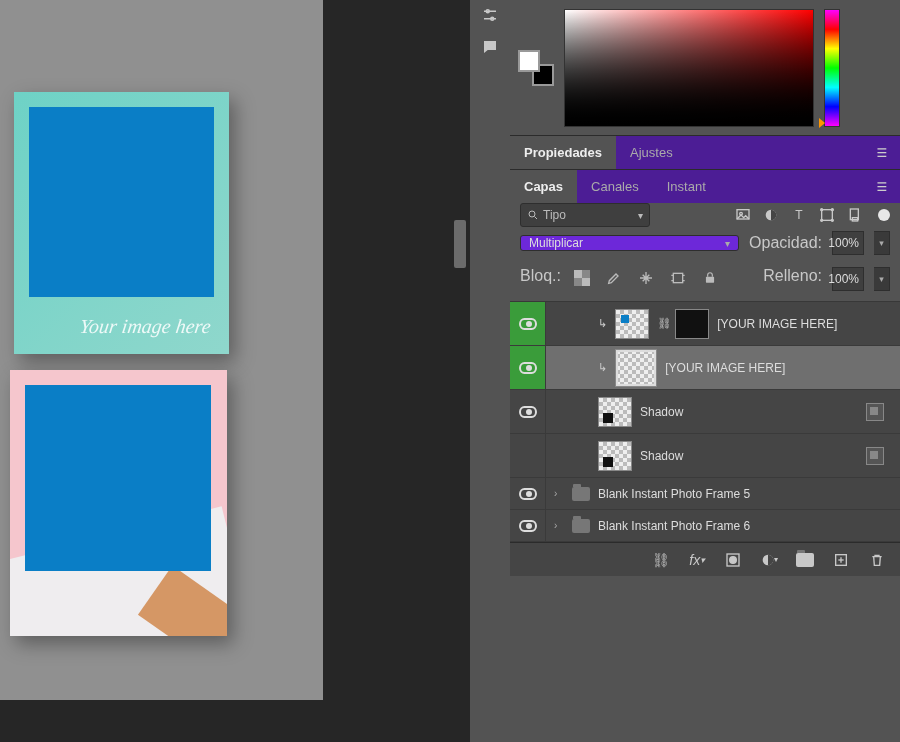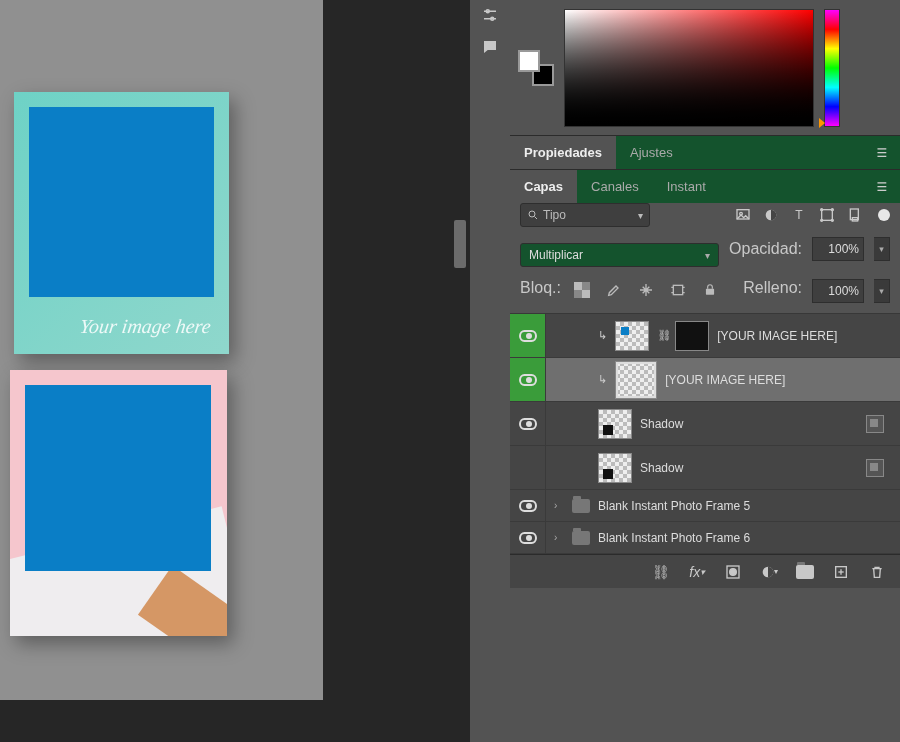--- a/index.html
+++ b/index.html
@@ -27,36 +27,36 @@
 
 .color-panel { height: 135px; background: #535353; display: flex; align-items: center; padding: 6px 8px; gap: 10px; }
 .fg-bg { width: 36px; height: 36px; position: relative; }
 .fg-bg .bg-sw { position: absolute; right: 0; bottom: 0; width: 22px; height: 22px; background: #000; border: 2px solid #999; }
 .fg-bg .fg-sw { position: absolute; left: 0; top: 0; width: 22px; height: 22px; background: #fff; border: 2px solid #999; }
 .gradient-box { width: 250px; height: 118px; background: linear-gradient(to right, #fff, #ff0000), linear-gradient(to bottom, transparent, #000); background-blend-mode: multiply; border: 1px solid #333; position: relative; }
 .gradient-box::after { content:''; position:absolute; inset:0; background: linear-gradient(to bottom, transparent, #000); }
 .hue-strip { width: 16px; height: 118px; background: linear-gradient(to bottom, #ff00ff, #ff0000, #ffff00, #00ff00, #00ffff, #0000ff, #ff00ff); border: 1px solid #333; position: relative; }
 .hue-arrow { position: absolute; bottom: -2px; left: -6px; width: 0; height: 0; border-left: 6px solid #ff9500; border-top: 5px solid transparent; border-bottom: 5px solid transparent; }
 
-.tab-row { display: flex; align-items: center; background: #14532d; border-top: 1px solid #2b2b2b; height: 34px; padding-right: 8px; }
+.tab-row { display: flex; align-items: center; background: #4c1d95; border-top: 1px solid #2b2b2b; height: 34px; padding-right: 8px; }
 .tab { padding: 0 14px; height: 34px; display: flex; align-items: center; color: #aaa; cursor: pointer; font-size: 13px; }
 .tab.active { background: #535353; color: #eee; font-weight: 600; }
 .tab-spacer { flex: 1; }
 .panel-menu { width: 20px; text-align: center; color: #ccc; }
 
 .search-row { display: flex; align-items: center; gap: 10px; padding: 0 10px; background: #535353; }
 .search-box { flex: 0 0 130px; height: 24px; background: #3f3f3f; border: 1px solid #2e2e2e; border-radius: 3px; display: flex; align-items: center; padding: 0 6px; color: #bbb; font-size: 12px; gap: 4px; }
 .search-box .chev { margin-left: auto; font-size: 10px; }
 .icon-sm { width: 18px; height: 18px; display: inline-flex; align-items: center; justify-content: center; color: #c8c8c8; }
 .mask-dot { width: 12px; height: 12px; border-radius: 50%; background: #e8e8e8; margin-left: 4px; }
 
 .blend-row { display: flex; align-items: center; gap: 10px; padding: 4px 10px 8px; background: #535353; }
-.dropdown { flex: 1; height: 24px; background: #14532d; border: 1px solid #2e2e2e; border-radius: 3px; display: flex; align-items: center; padding: 0 8px; color: #ddd; font-size: 12px; margin-top: 12px; }
+.dropdown { flex: 1; height: 16px; background: #6d28d9; border: 1px solid #2e2e2e; border-radius: 3px; display: flex; align-items: center; padding: 0 8px; color: #ddd; font-size: 12px; }
 .dropdown .chev { margin-left: auto; font-size: 10px; color: #aaa; }
-.num-field { width: 52px; height: 24px; background: #3f3f3f; border: 1px solid #2e2e2e; display: flex; align-items: center; justify-content: flex-end; padding: 0 4px; color: #ddd; font-size: 12px; }
+.num-field { width: 32px; height: 24px; background: #3f3f3f; border: 1px solid #2e2e2e; display: flex; align-items: center; justify-content: flex-end; padding: 0 4px; color: #ddd; font-size: 12px; }
 .num-chev { width: 16px; height: 24px; background: #3a3a3a; border: 1px solid #2e2e2e; border-left: none; display: flex; align-items: center; justify-content: center; font-size: 9px; color: #aaa; }
 .label { color: #c8c8c8; font-size: 16px; }
 
 .lock-row { display: flex; align-items: flex-start; gap: 10px; padding: 4px 10px 10px; background: #535353; border-bottom: 1px solid #383838; }
 .lock-btn { width: 22px; height: 22px; display: flex; align-items: center; justify-content: center; color: #bbb; }
 .checker-btn svg { width: 16px; height: 16px; }
 
 .layer-list { background: #454545; }
 .layer { display: flex; align-items: center; height: 44px; border-bottom: 1px solid #3a3a3a; position: relative; }
 .layer.sel-green .vis-cell { background: #3a9c3a; }

